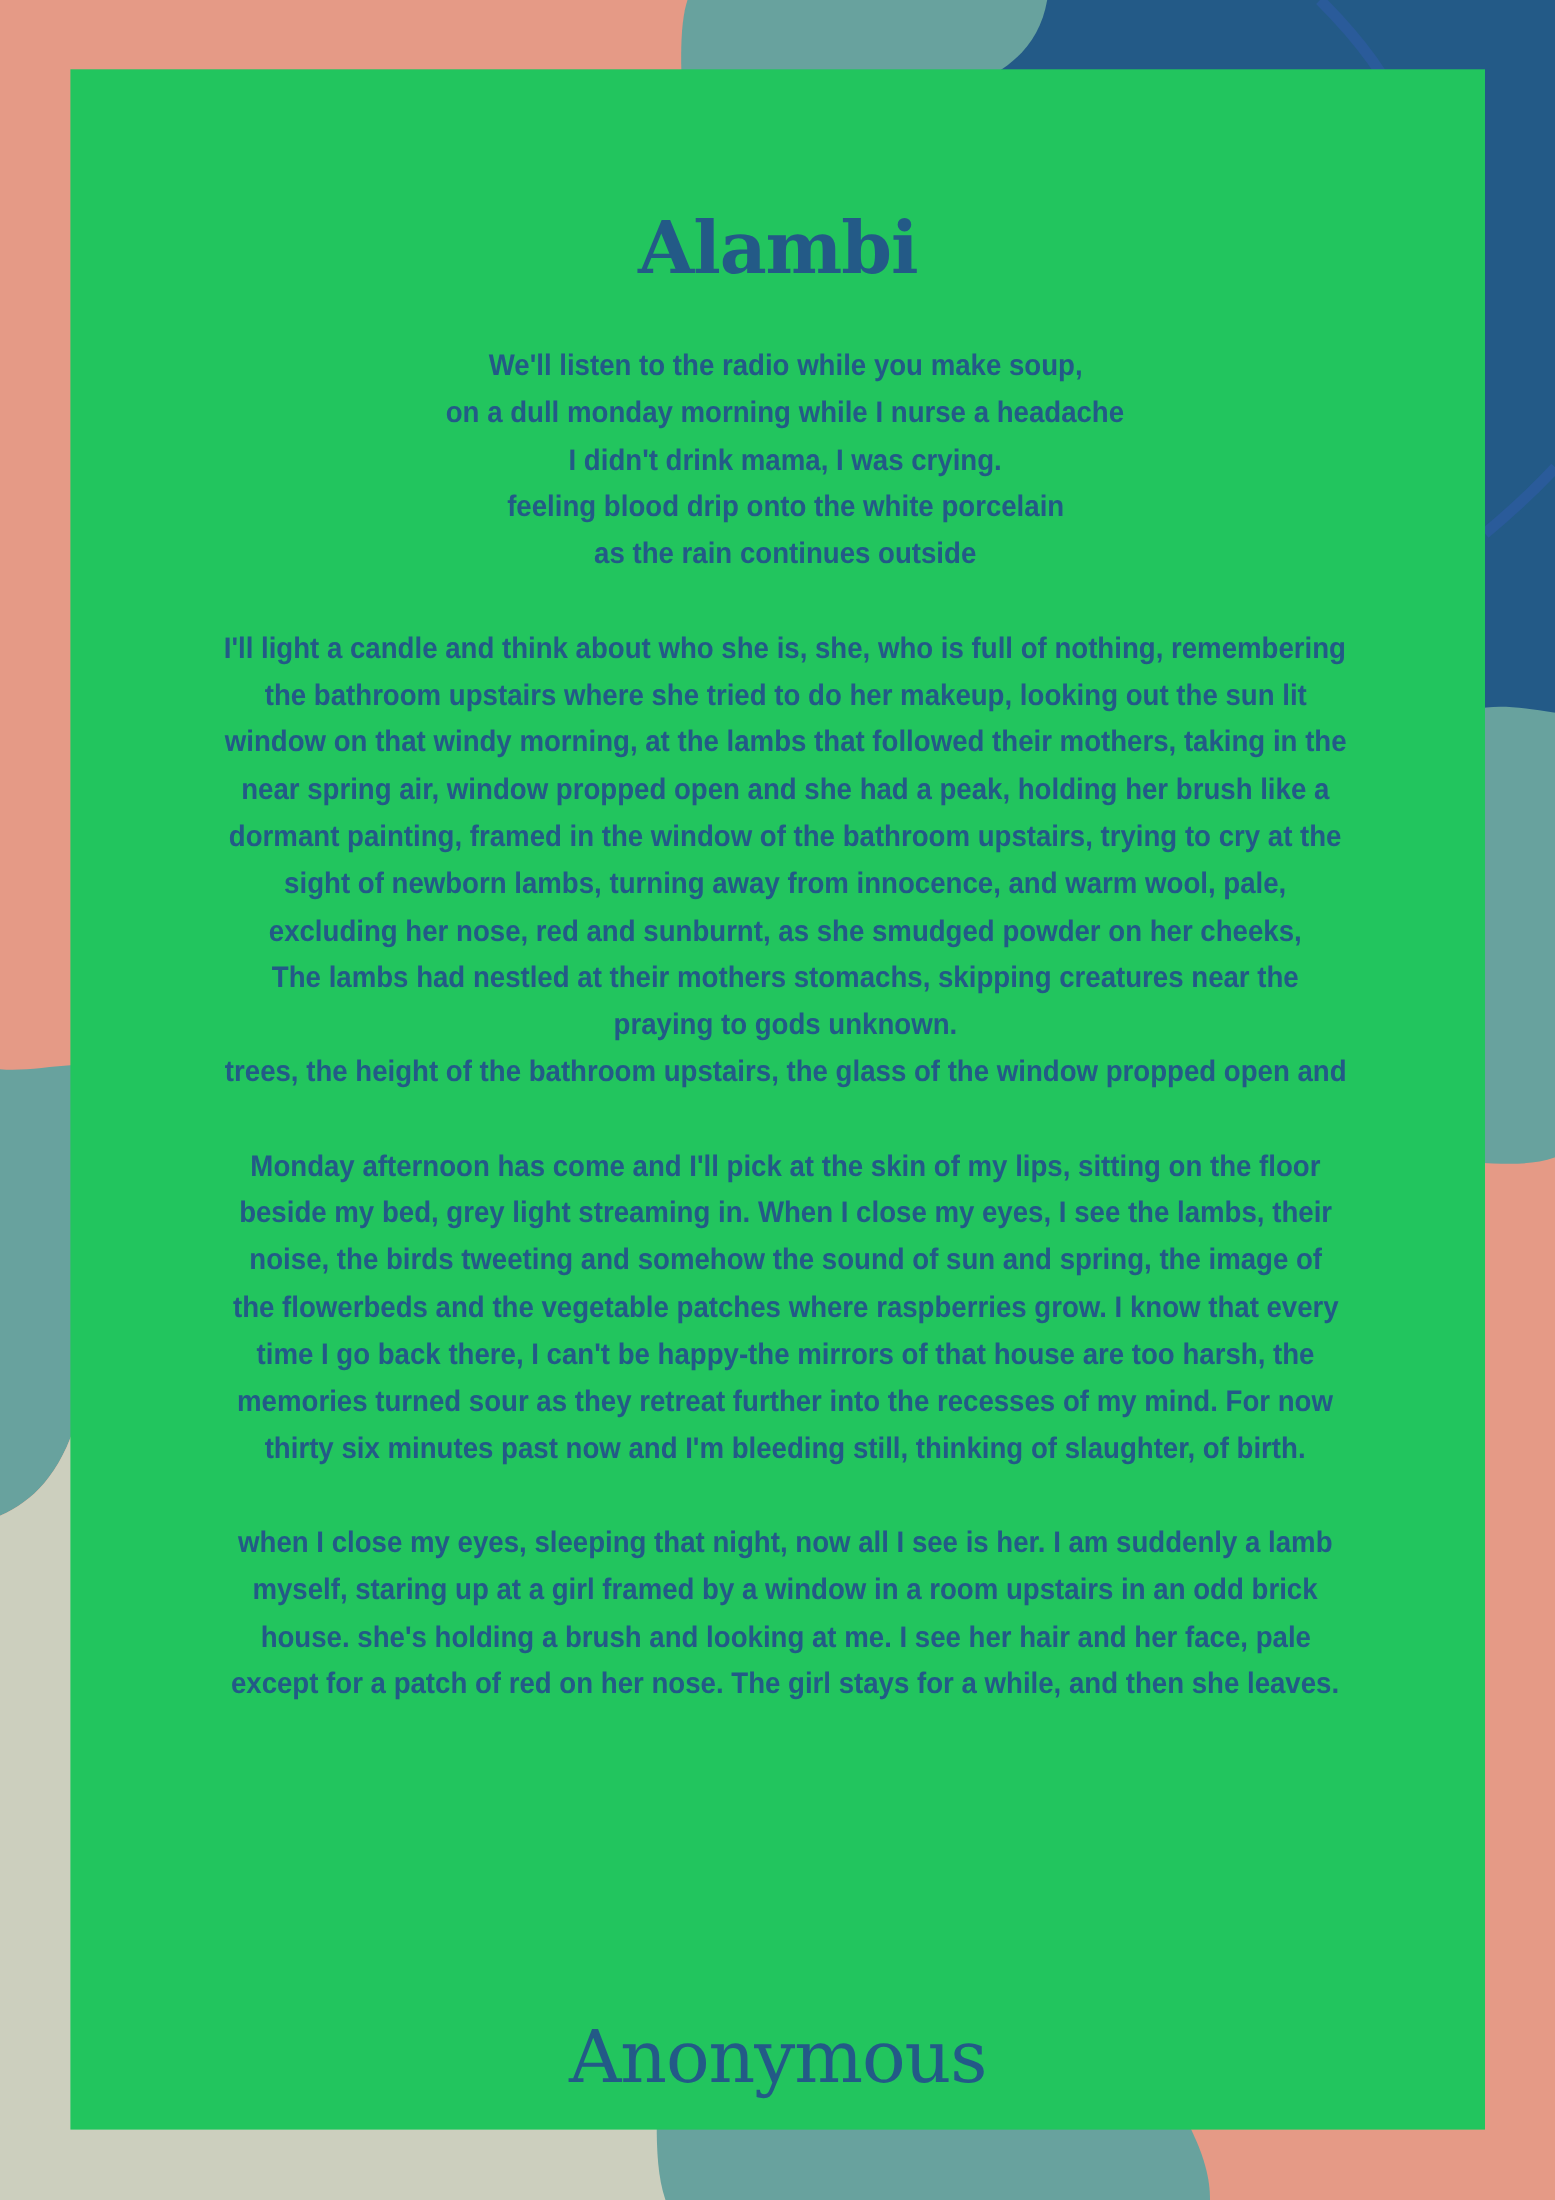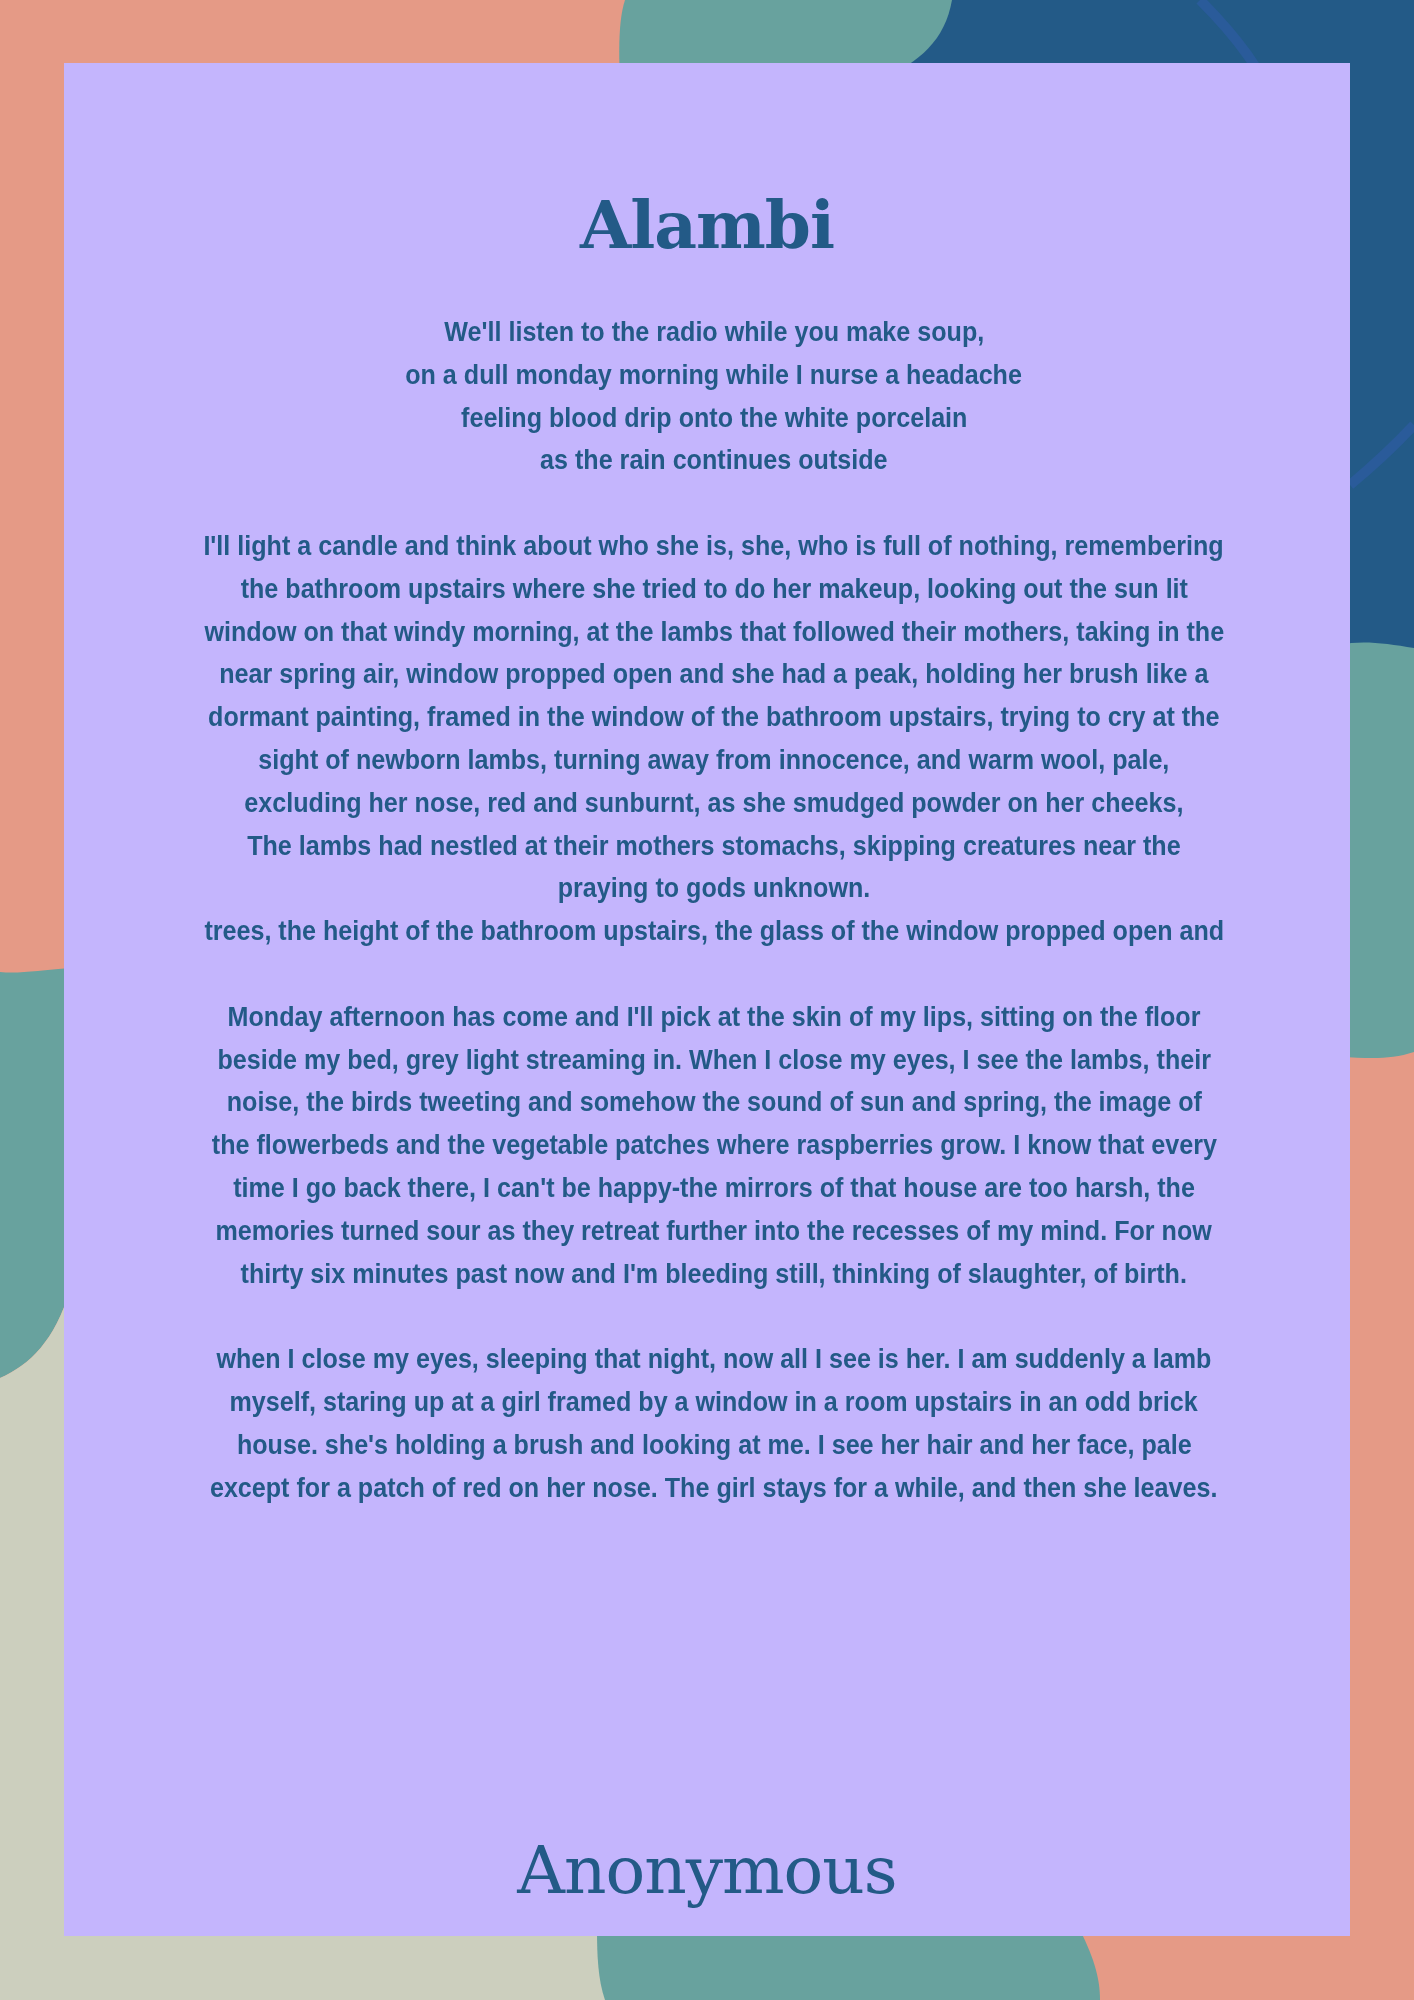--- a/index.html
+++ b/index.html
@@ -23,21 +23,21 @@
     display: block;
     width: 1414px;
     height: 2000px;
   }
   .card {
     position: absolute;
     left: 64px;
     top: 63px;
     width: 1286px;
     height: 1873px;
-    background: #c4b5fd;
+    background: #22c55e;
     z-index: 1;
   }
   .title {
     position: absolute;
     left: 0;
     right: 0;
     top: 85px;
     text-align: center;
     font-family: "DejaVu Serif", "Liberation Serif", serif;
     font-weight: bold;
@@ -117,20 +117,21 @@
   </svg>
 </div>
 
 <main class="card">
   <h1 class="title">Alambi</h1>
 
   <section class="poem">
     <div class="stanza">
       <span class="line"><span>We'll listen to the radio while you make soup,</span></span>
       <span class="line"><span>on a dull monday morning while I nurse a headache</span></span>
+      <span class="line"><span>I didn't drink mama, I was crying.</span></span>
       <span class="line"><span>feeling blood drip onto the white porcelain</span></span>
       <span class="line"><span>as the rain continues outside</span></span>
     </div>
     <span class="gap"></span>
     <div class="stanza">
       <span class="line"><span>I'll light a candle and think about who she is, she, who is full of nothing, remembering</span></span>
       <span class="line"><span>the bathroom upstairs where she tried to do her makeup, looking out the sun lit</span></span>
       <span class="line"><span>window on that windy morning, at the lambs that followed their mothers, taking in the</span></span>
       <span class="line"><span>near spring air, window propped open and she had a peak, holding her brush like a</span></span>
       <span class="line"><span>dormant painting, framed in the window of the bathroom upstairs, trying to cry at the</span></span>

